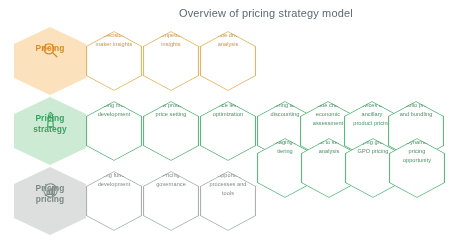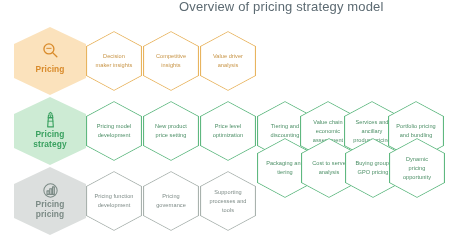--- a/index.html
+++ b/index.html
@@ -17,33 +17,33 @@
     width: 474px;
     height: 237px;
     background: #ffffff;
     overflow: hidden;
   }
 
   
   #chart-title {
     position: absolute;
     left: 179px;
-    top: 2px;
-    font-size: 13px;
+    top: 8px;
+    font-size: 11px;
     color: #5c6a72;
     letter-spacing: 0.15px;
     white-space: nowrap;
     line-height: 10px;
   }
 
   
   .hex {
     position: absolute;
     display: flex;
-    align-items: center;
+    align-items: flex-start;
     justify-content: center;
     box-sizing: border-box;
     text-align: center;
     clip-path: polygon(50% 0%, 100% 25%, 100% 75%, 50% 100%, 0% 75%, 0% 25%);
     -webkit-clip-path: polygon(50% 0%, 100% 25%, 100% 75%, 50% 100%, 0% 75%, 0% 25%);
   }
   
   .hex.outline {
     background: transparent;
   }

